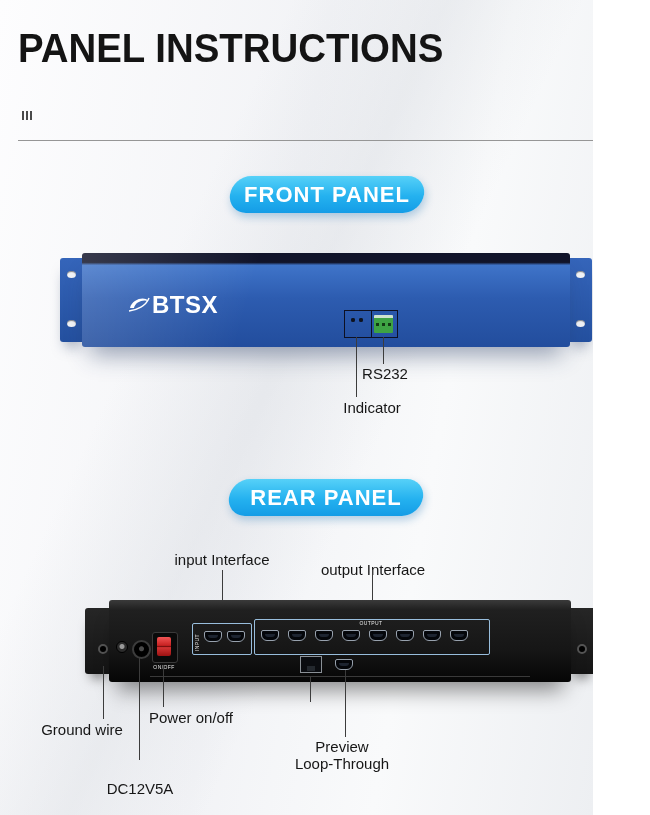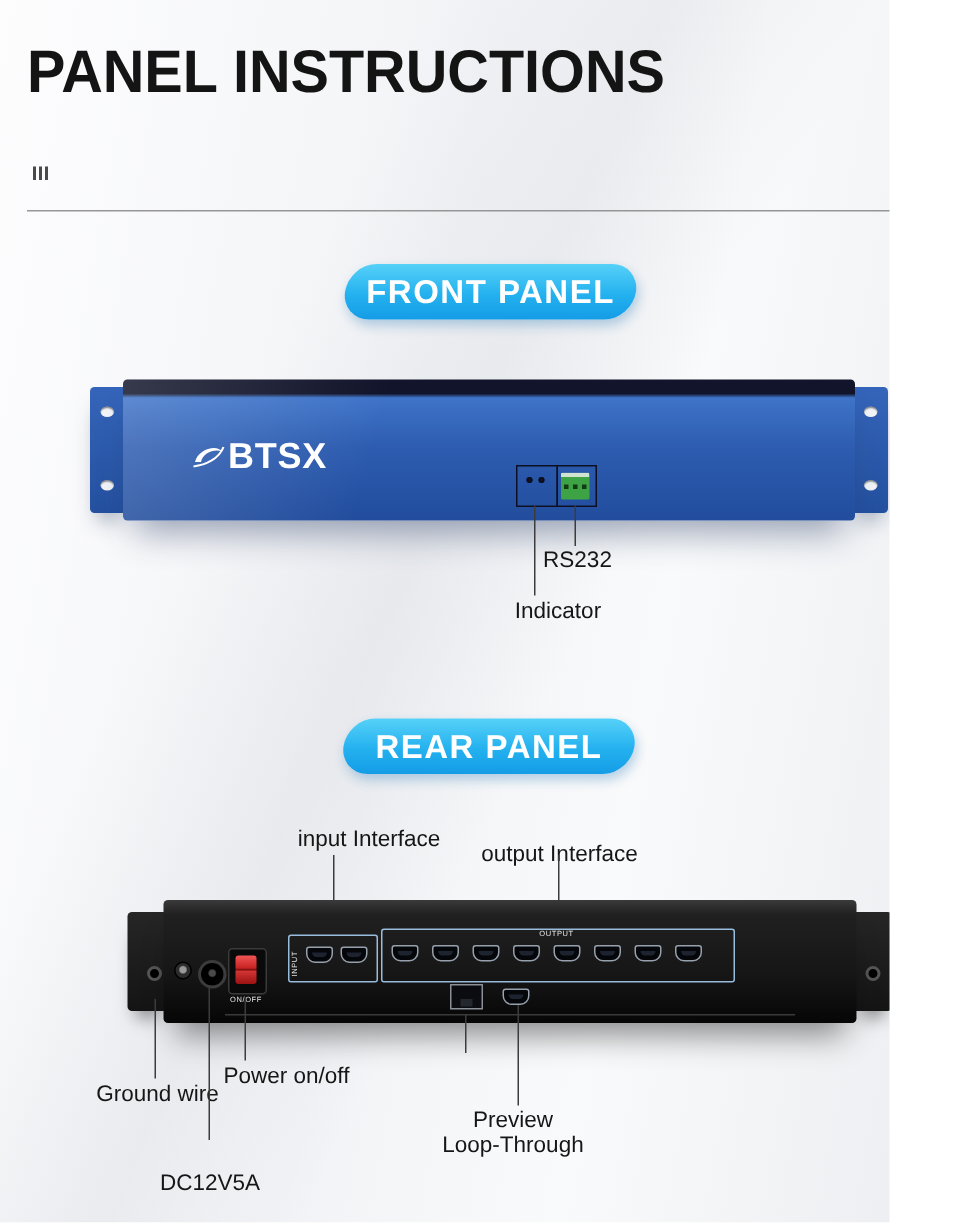--- a/index.html
+++ b/index.html
@@ -155,21 +155,21 @@
 
   <div class="ann-line" style="left:383px; top:337px; height:27px;"></div>
   <div class="ann-label" style="left:358px; top:365px; width:54px;">RS232</div>
   <div class="ann-line" style="left:356px; top:337px; height:60px;"></div>
   <div class="ann-label" style="left:320px; top:399px; width:72px;margin-left:16px;">Indicator</div>
 
   <div class="badge badge-rear">
     <span>REAR PANEL</span>
   </div>
 
-  <div class="ann-label" style="left:170px; top:551px; width:104px;margin-left:24px;">input Interface</div>
+  <div class="ann-label" style="left:170px; top:551px; width:104px;">input Interface</div>
   <div class="ann-line" style="left:222px; top:570px; height:56px;"></div>
   <div class="ann-label" style="left:317px; top:561px; width:112px;">output Interface</div>
   <div class="ann-line" style="left:372px; top:570px; height:52px;"></div>
 
   <div class="rear-device">
     <div class="rd-ear left">
       <span class="rd-hole" style="left:13px; top:36px;"></span>
     </div>
     <div class="rd-ear right">
       <span class="rd-hole" style="left:8px; top:36px;"></span>
@@ -198,21 +198,21 @@
     <span class="hdmi" style="left:311px; top:30px;"></span>
     <span class="hdmi" style="left:338px; top:30px;"></span>
     <span class="hdmi" style="left:365px; top:30px;"></span>
 
     <span class="rj45"></span>
     <span class="hdmi hdmi-loop"></span>
     <div class="seam"></div>
   </div>
 
   <div class="ann-line" style="left:103px; top:666px; height:53px;"></div>
-  <div class="ann-label" style="left:62px; top:721px; width:86px;">Ground wire</div>
+  <div class="ann-label" style="left:39px; top:721px; width:86px;">Ground wire</div>
 
   <div class="ann-line" style="left:139px; top:657px; height:103px;"></div>
   <div class="ann-label" style="left:103px; top:780px; width:74px;">DC12V5A</div>
 
   <div class="ann-line" style="left:163px; top:665px; height:42px;"></div>
   <div class="ann-label" style="left:144px; top:709px; width:94px;">Power on/off</div>
 
   <div class="ann-line" style="left:310px; top:676px; height:26px;"></div>
 
   <div class="ann-line" style="left:345px; top:670px; height:67px;"></div>

